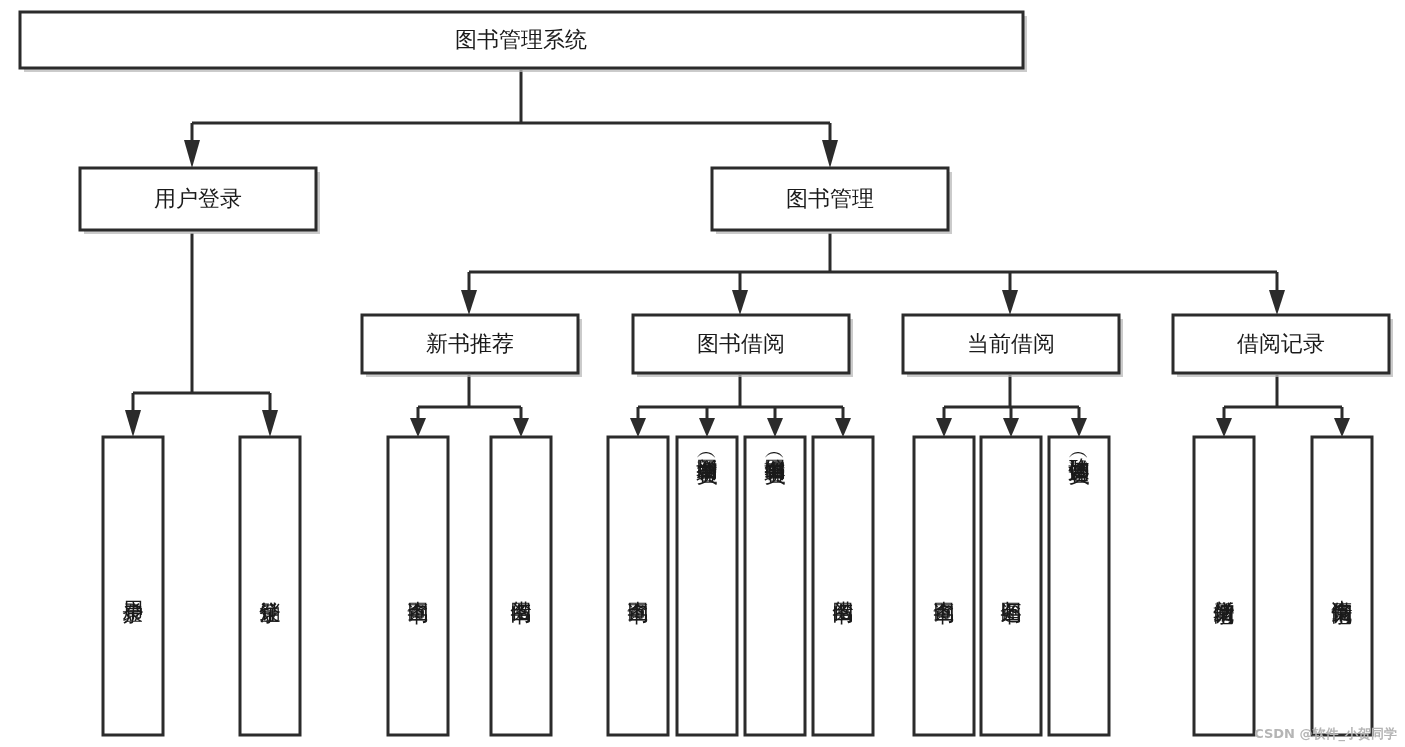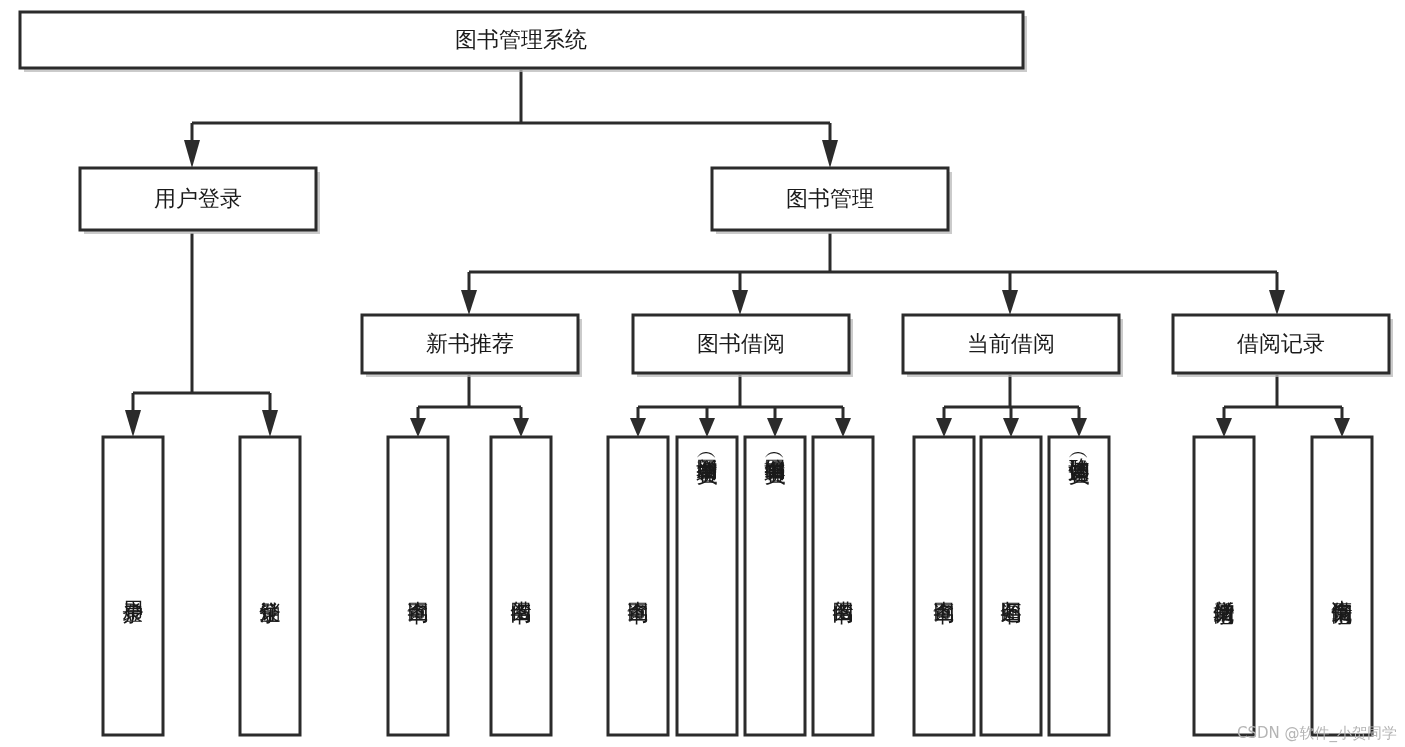--- a/index.html
+++ b/index.html
@@ -59,24 +59,25 @@
     line-height: 1.05;
     color: #1a1a1a;
     letter-spacing: 1px;
     white-space: nowrap;
   }
   .watermark {
     position: absolute;
     right: 8px;
     bottom: 4px;
     font-family: "DejaVu Sans", "Liberation Sans", sans-serif;
-    font-size: 15px;
+    font-size: 13px;
     color: #b5b5b5;
     white-space: nowrap;
     pointer-events: none;
+    font-weight: bold;
   }
 </style>
 </head>
 <body>
 
 <svg id="diagram" viewBox="0 0 1405 747" xmlns="http://www.w3.org/2000/svg">
 
   <g>
 
     <path class="conn" d="M 521 70 L 521 123"></path>

